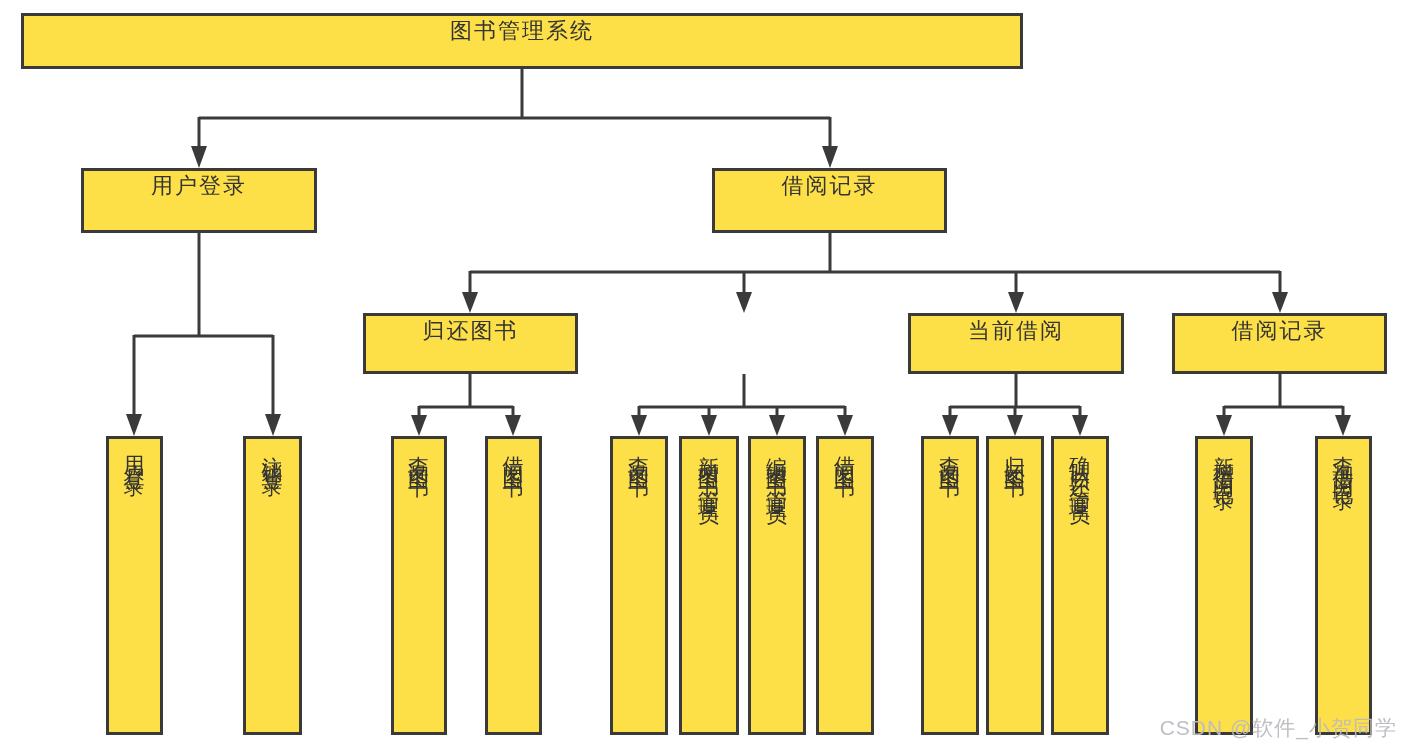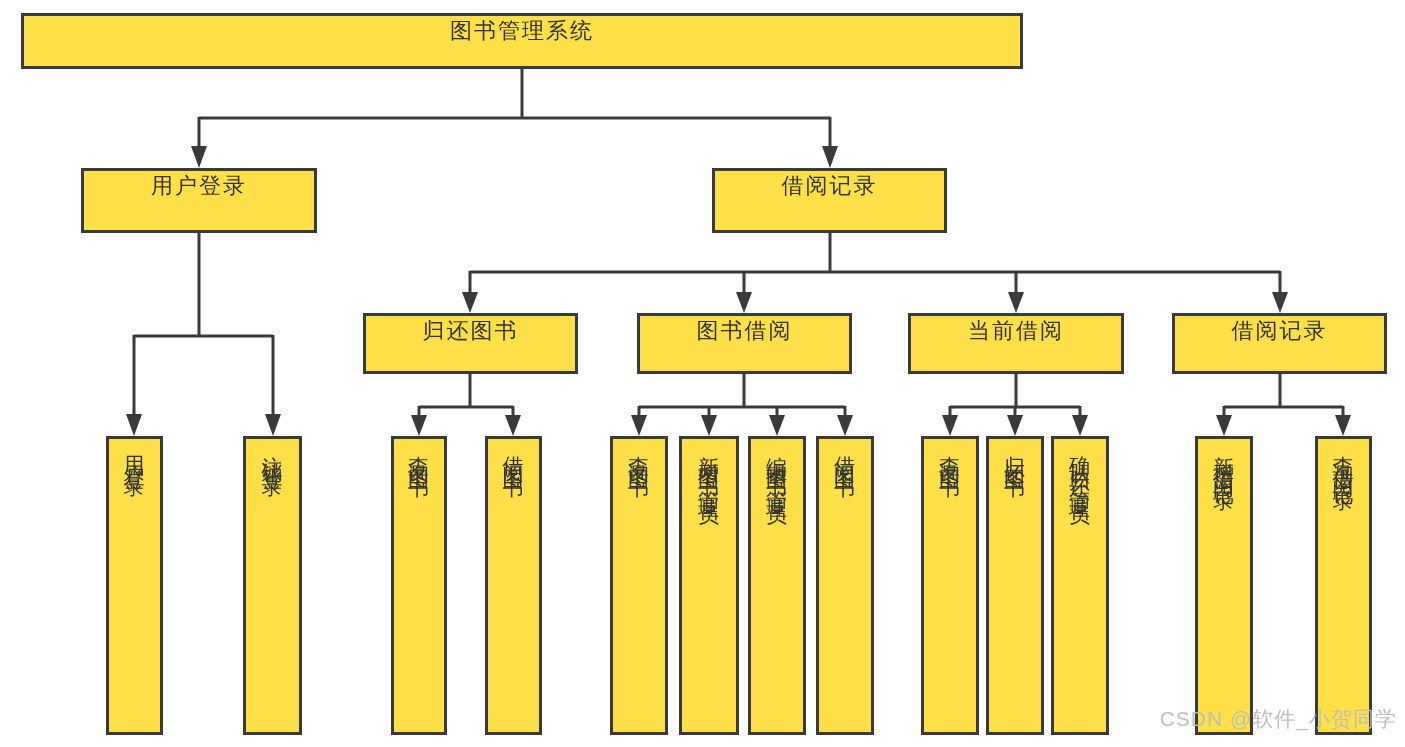--- a/index.html
+++ b/index.html
@@ -27,21 +27,21 @@
   }
   .node.vert span{
     writing-mode:vertical-rl;
     text-orientation:mixed;
     font-size:21px;
     letter-spacing:7px;
     line-height:1;
   }
   #watermark{
     position:absolute;
-    right:8px;bottom:14px;
+    right:8px;bottom:5px;
     font-size:21px;
     color:rgba(186,186,192,0.95);
     letter-spacing:1px;
     z-index:5;
     white-space:nowrap;
   }
 </style>
 </head>
 <body>
 
@@ -127,23 +127,20 @@
   <div class="node h" style="left:81px;top:168px;width:236px;height:65px">
     <span>用户登录</span>
   </div>
   <div class="node h" style="left:712px;top:168px;width:235px;height:65px">
     <span>借阅记录</span>
   </div>
 
   <div class="node h" style="left:363px;top:313px;width:215px;height:61px">
     <span>归还图书</span>
   </div>
-  <div class="node h" style="left:637px;top:313px;width:215px;height:61px">
-    <span>图书借阅</span>
-  </div>
   <div class="node h" style="left:1172px;top:313px;width:215px;height:61px">
     <span>借阅记录</span>
   </div>
   <div class="node h" style="left:908px;top:313px;width:216px;height:61px">
     <span>当前借阅</span>
   </div>
 
   <div class="node vert" style="left:106px;top:436px;width:57px;height:299px">
     <span>用户登录</span>
   </div>

